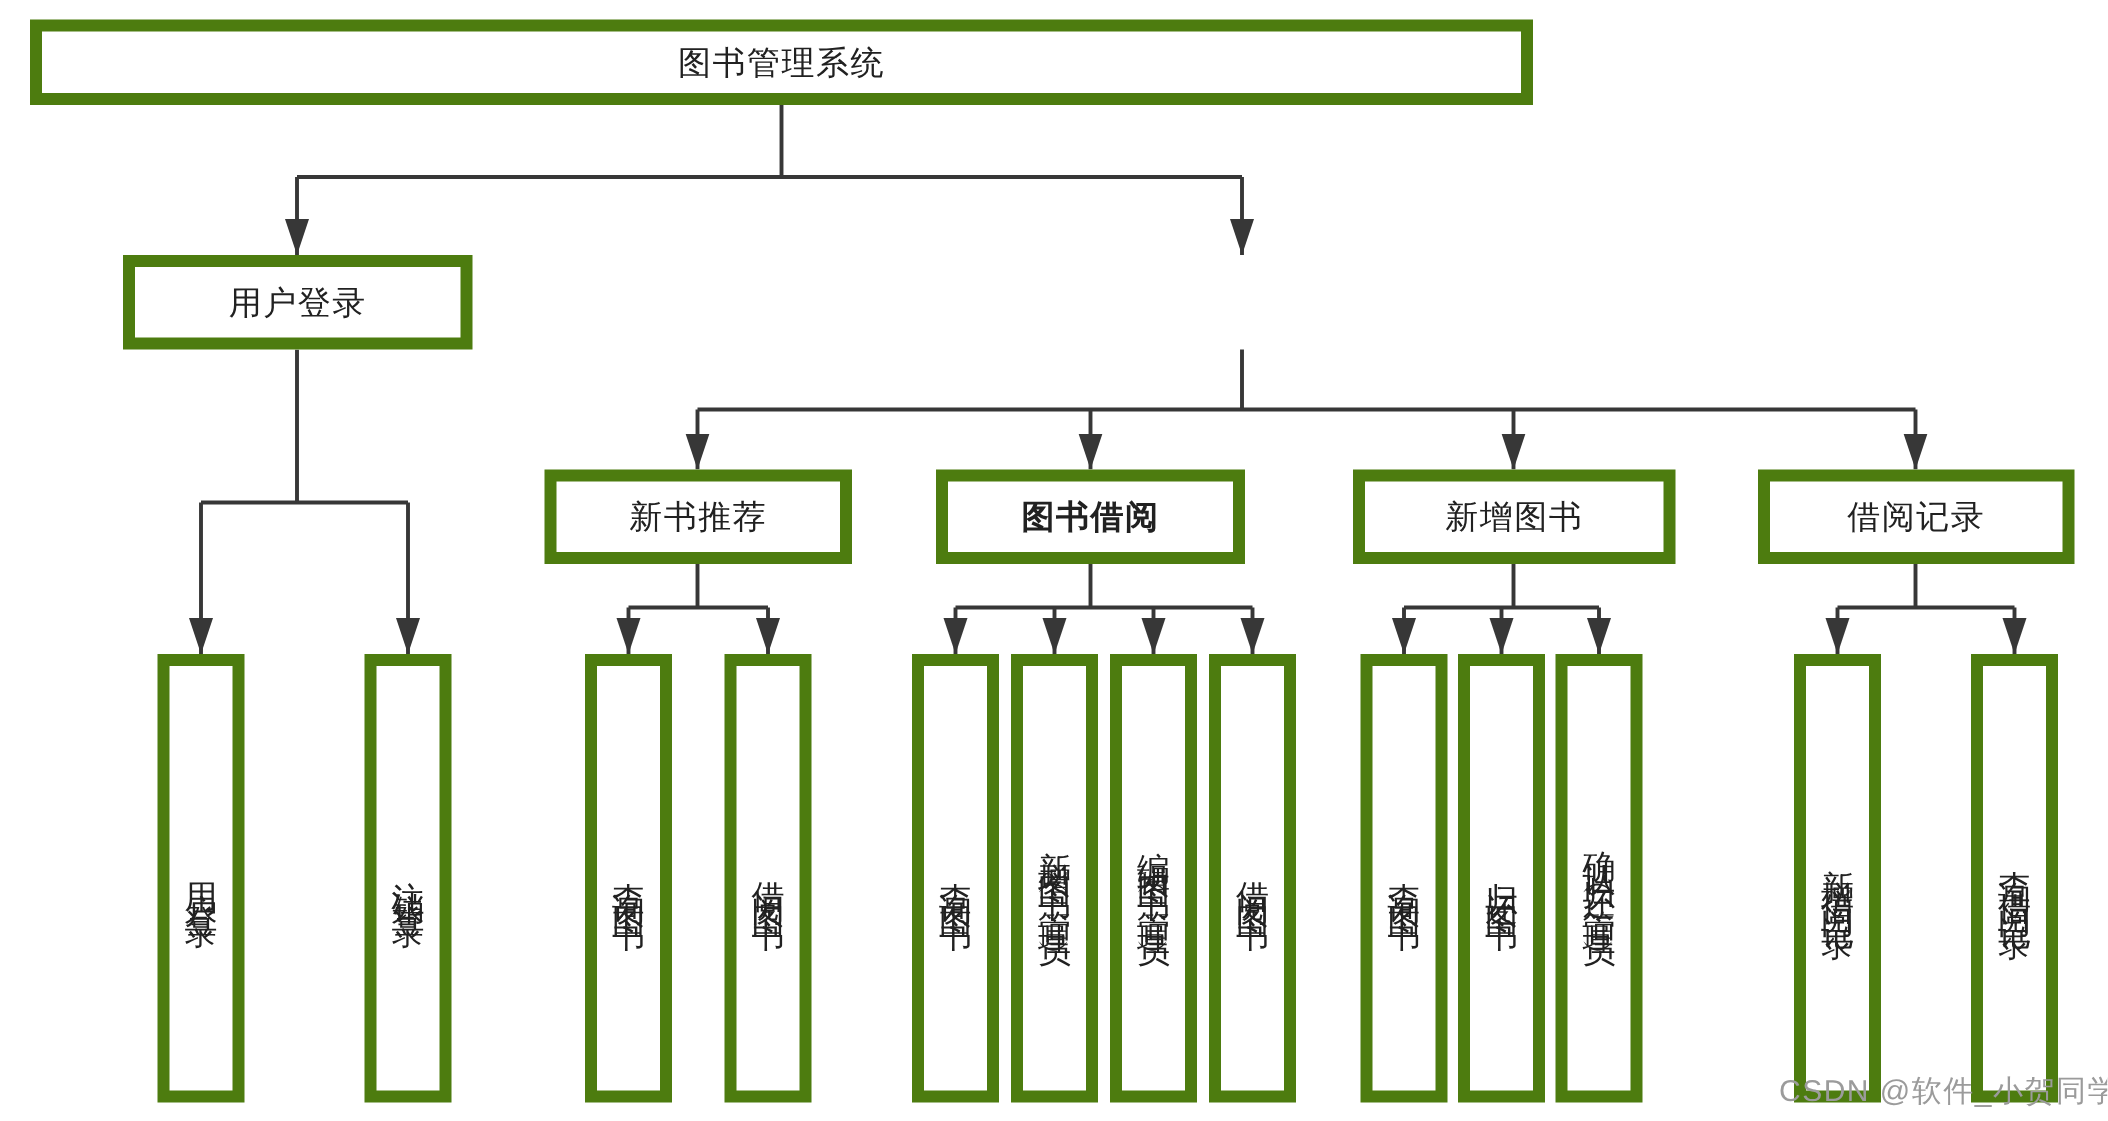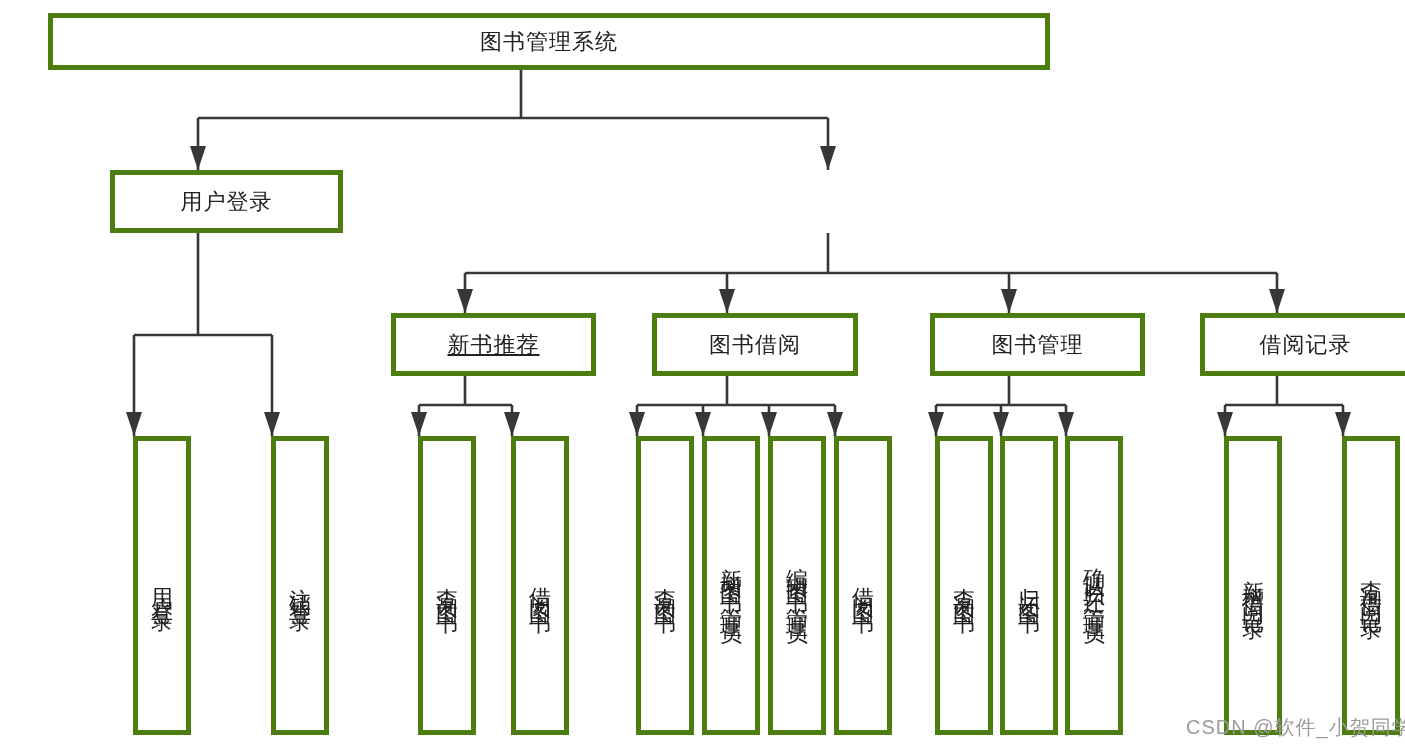--- a/index.html
+++ b/index.html
@@ -19,28 +19,27 @@
     position: absolute;
     left: 0;
     top: 0;
     width: 1405px;
     height: 747px;
     z-index: 1;
   }
   .box {
     position: absolute;
     box-sizing: border-box;
-    border: 5px solid #4d7c0f;
+    border: 8px solid #4d7c0f;
     background: #ffffff;
     display: flex;
     align-items: center;
     justify-content: center;
     color: #212121;
     z-index: 2;
-    margin-left: 28px;
   }
   .hlabel {
     font-size: 22px;
     letter-spacing: 1px;
     white-space: nowrap;
   }
   .root {
     left: 20px; top: 13px; width: 1002px; height: 57px;
   }
   .lvl2, .lvl3 {
@@ -121,23 +120,23 @@
 
       <line x1="1225" y1="405" x2="1225" y2="436" marker-end="url(#arrow)"></line>
       <line x1="1343" y1="405" x2="1343" y2="436" marker-end="url(#arrow)"></line>
     </g>
   </svg>
 
   <div class="box root hlabel">图书管理系统</div>
 
   <div class="box lvl2 hlabel" style="left:82px; width:233px;">用户登录</div>
 
-  <div class="box lvl3 hlabel" style="left:363px; width:205px;text-decoration:underline;">新书推荐</div>
-  <div class="box lvl3 hlabel" style="left:624px; width:206px;">图书借阅</div>
-  <div class="box lvl3 hlabel" style="left:902px; width:215px;">图书管理</div>
+  <div class="box lvl3 hlabel" style="left:363px; width:205px;">新书推荐</div>
+  <div class="box lvl3 hlabel" style="left:624px; width:206px;font-weight:bold;">图书借阅</div>
+  <div class="box lvl3 hlabel" style="left:902px; width:215px;">新增图书</div>
   <div class="box lvl3 hlabel" style="left:1172px; width:211px;">借阅记录</div>
 
   <div class="box leaf" style="left:105px;">
     <span class="vtext">用户登录</span>
   </div>
   <div class="box leaf" style="left:243px;">
     <span class="vtext">注销登录</span>
   </div>
 
   <div class="box leaf" style="left:390px;">

